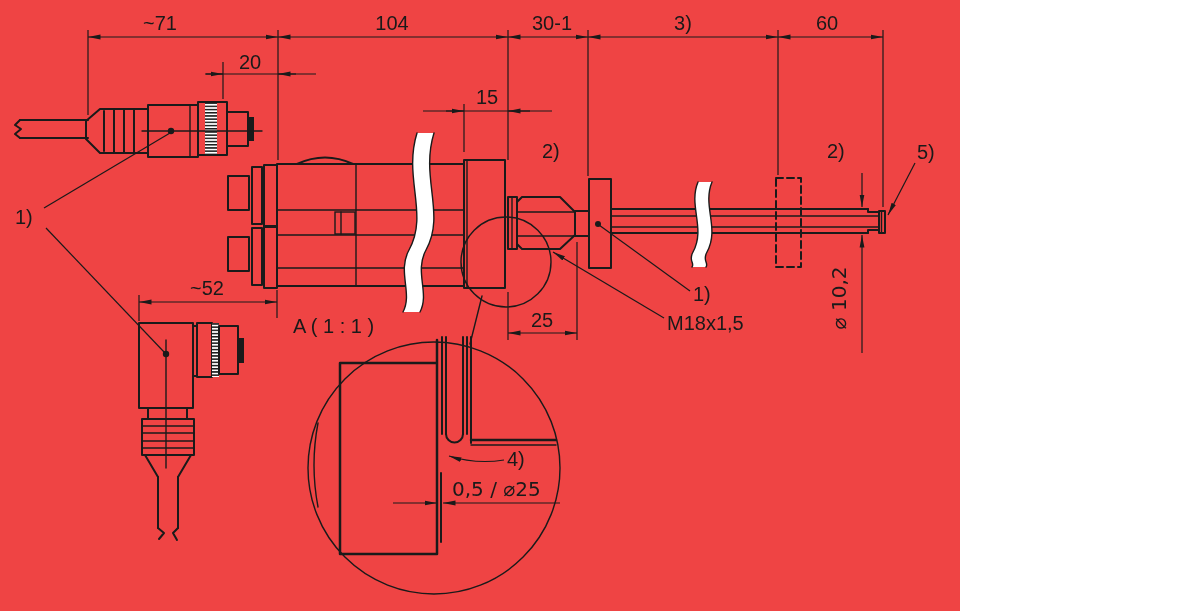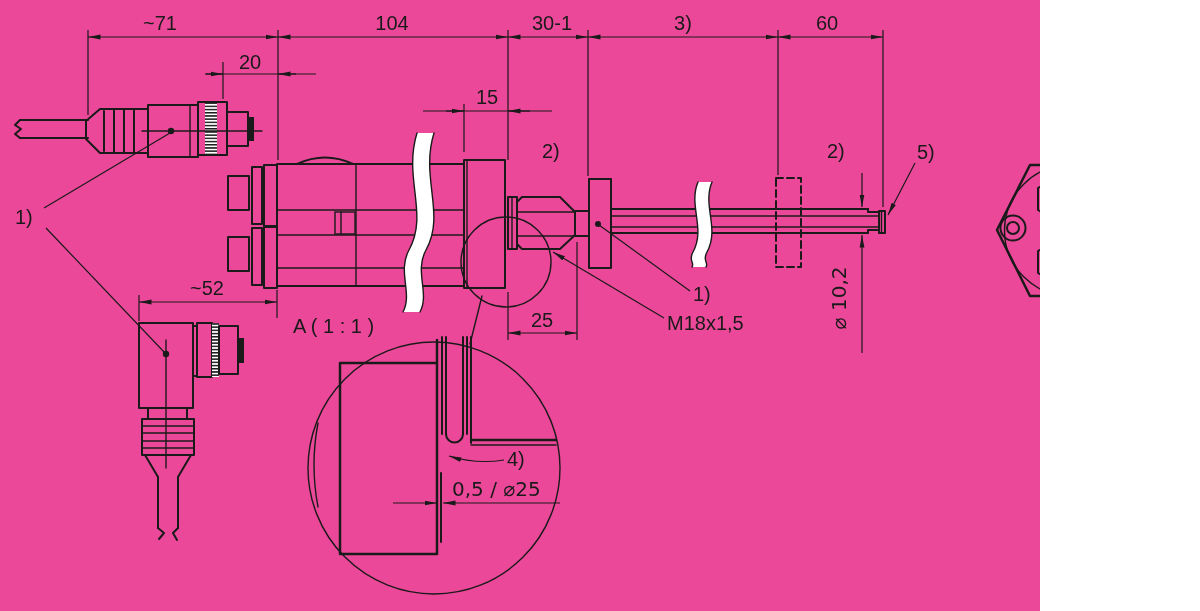--- a/index.html
+++ b/index.html
@@ -1,16 +1,16 @@
 <!DOCTYPE html>
 <html><head>
 <meta charset="utf-8">
 <style>
   html,body{margin:0;padding:0;background:#fff;}
-  .stage{position:relative;width:1040px;height:611px;background:#ec4899;overflow:hidden;text-align:right;}
+  .stage{position:relative;width:960px;height:611px;background:#ef4444;overflow:hidden;text-align:right;}
   svg{display:block;}
   svg *{vector-effect:none;}
   .ln{stroke:#1a1a1a;fill:none;stroke-width:2;stroke-linecap:round;stroke-linejoin:round;}
   .hv{stroke:#1a1a1a;fill:none;stroke-width:2.5;stroke-linecap:round;stroke-linejoin:round;}
   .th{stroke:#1a1a1a;fill:none;stroke-width:1.4;stroke-linecap:round;}
   .dim{stroke:#1a1a1a;fill:none;stroke-width:1.2;}
   .dim2{stroke:#1a1a1a;fill:none;stroke-width:1.2;marker-start:url(#arw);marker-end:url(#arw);}
   .dime{stroke:#1a1a1a;fill:none;stroke-width:1.2;marker-end:url(#arw);}
   .wh{fill:#ffffff;stroke:none;}
   .blk{fill:#1a1a1a;stroke:none;}

